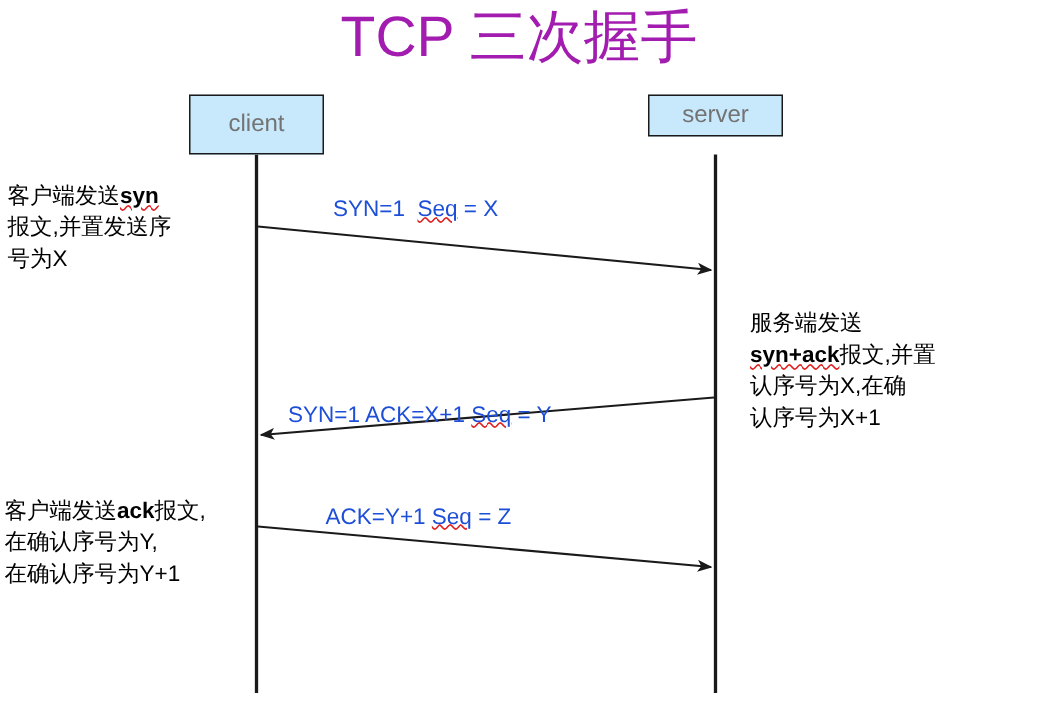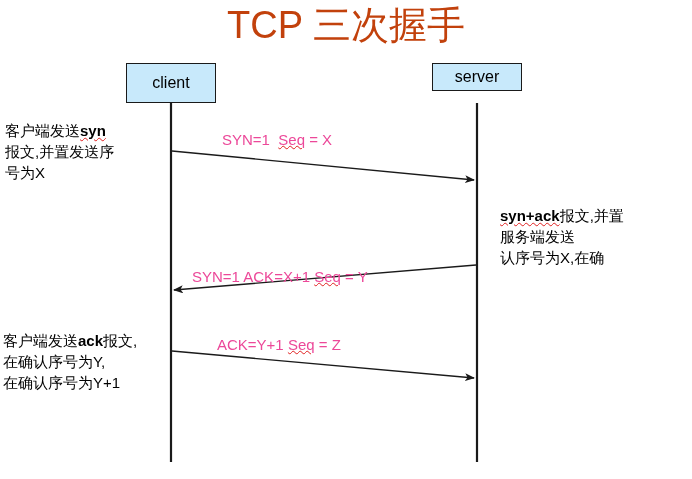--- a/index.html
+++ b/index.html
@@ -35,44 +35,44 @@
   .layer > * { pointer-events: auto; }
 
   .title {
     position: absolute;
     left: 0;
     top: 2px;
     width: 692px;
     text-align: center;
     font-size: 38px;
     line-height: 46px;
-    color: #c2410c;
+    color: #a21caf;
     letter-spacing: 0px;
     white-space: nowrap;
   }
 
   .node-box {
     position: absolute;
     background: #c8e9fb;
     border: 1.5px solid #1a1a1a;
     box-sizing: border-box;
     display: flex;
     align-items: center;
     justify-content: center;
     font-size: 16px;
-    color: #000000;
+    color: #737373;
   }
   #client-box { left: 126px; top: 63px; width: 90px; height: 40px; }
   #server-box { left: 432px; top: 63px; width: 90px; height: 28px; }
 
   .msg-label {
     position: absolute;
     font-size: 15px;
     line-height: 18px;
-    color: #ec4899;
+    color: #1d4ed8;
     white-space: nowrap;
   }
   #msg1-label { left: 222px; top: 131px; }
   #msg2-label { left: 192px; top: 268px; }
   #msg3-label { left: 217px; top: 336px; }
 
   .note {
     position: absolute;
     font-size: 15px;
     line-height: 21px;
@@ -154,23 +154,24 @@
       <span>ACK=Y+1</span><span>&nbsp;</span><span class="sp-plain">Seq</span><span>&nbsp;</span><span>= Z</span>
     </div>
 
     <div class="note" id="note-client-syn">
       <div><span>客户端发送</span><span class="sp">syn</span></div>
       <div>报文,并置发送序</div>
       <div>号为X</div>
     </div>
 
     <div class="note" id="note-server-synack">
+      <div>服务端发送</div>
       <div><span class="sp">syn+ack</span><span>报文,并置</span></div>
-      <div>服务端发送</div>
       <div>认序号为X,在确</div>
+      <div>认序号为X+1</div>
     </div>
 
     <div class="note" id="note-client-ack">
       <div><span>客户端发送</span><span class="bold">ack</span><span>报文,</span></div>
       <div>在确认序号为Y,</div>
       <div>在确认序号为Y+1</div>
     </div>
 
   </div>
 </div>

